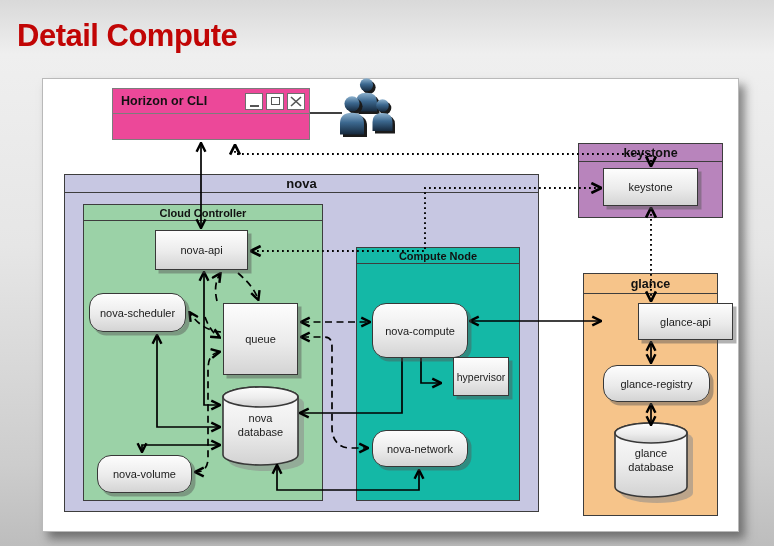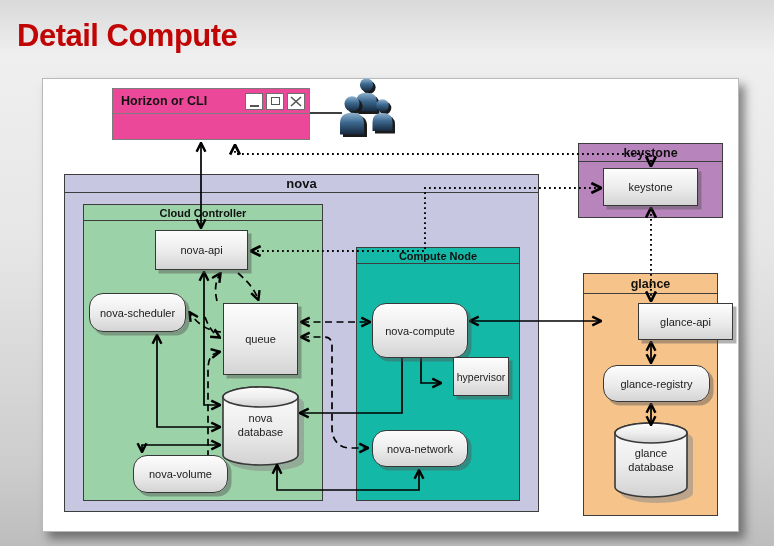--- a/index.html
+++ b/index.html
@@ -176,21 +176,21 @@
     <use href="#person" transform="translate(37,23.5)" fill="#1b1b1b"></use>
     <use href="#person" transform="translate(34.5,21)" fill="url(#pg)"></use>
     <use href="#person" transform="translate(5,20.5) scale(1.2)" fill="#1b1b1b"></use>
     <use href="#person" transform="translate(2,18) scale(1.2)" fill="url(#pg)"></use>
   </svg>
 </div>
 
 <div class="abs node" style="left:155px;top:230px;width:93px;height:40px;">nova-api</div>
 <div class="abs node rounded" style="left:89px;top:293px;width:97px;height:39px;">nova-scheduler</div>
 <div class="abs node" style="left:223px;top:303px;width:75px;height:72px;">queue</div>
-<div class="abs node rounded" style="left:97px;top:455px;width:95px;height:38px;margin-left:36px;">nova-volume</div>
+<div class="abs node rounded" style="left:97px;top:455px;width:95px;height:38px;">nova-volume</div>
 <div class="abs node rounded" style="left:372px;top:303px;width:96px;height:55px;">nova-compute</div>
 <div class="abs node" style="left:443px;top:357px;width:56px;height:39px;font-size:10.5px;margin-left:10px;">hypervisor</div>
 <div class="abs node rounded" style="left:372px;top:430px;width:96px;height:37px;">nova-network</div>
 <div class="abs node" style="left:603px;top:168px;width:95px;height:38px;">keystone</div>
 <div class="abs node" style="left:603px;top:303px;width:95px;height:37px;margin-left:35px;">glance-api</div>
 <div class="abs node rounded" style="left:603px;top:365px;width:107px;height:37px;">glance-registry</div>
 
 <div class="abs cyl-label" style="left:223px;top:403px;width:75px;height:46px;">nova
 database</div>
 <div class="abs cyl-label" style="left:615px;top:440px;width:72px;height:42px;">glance

